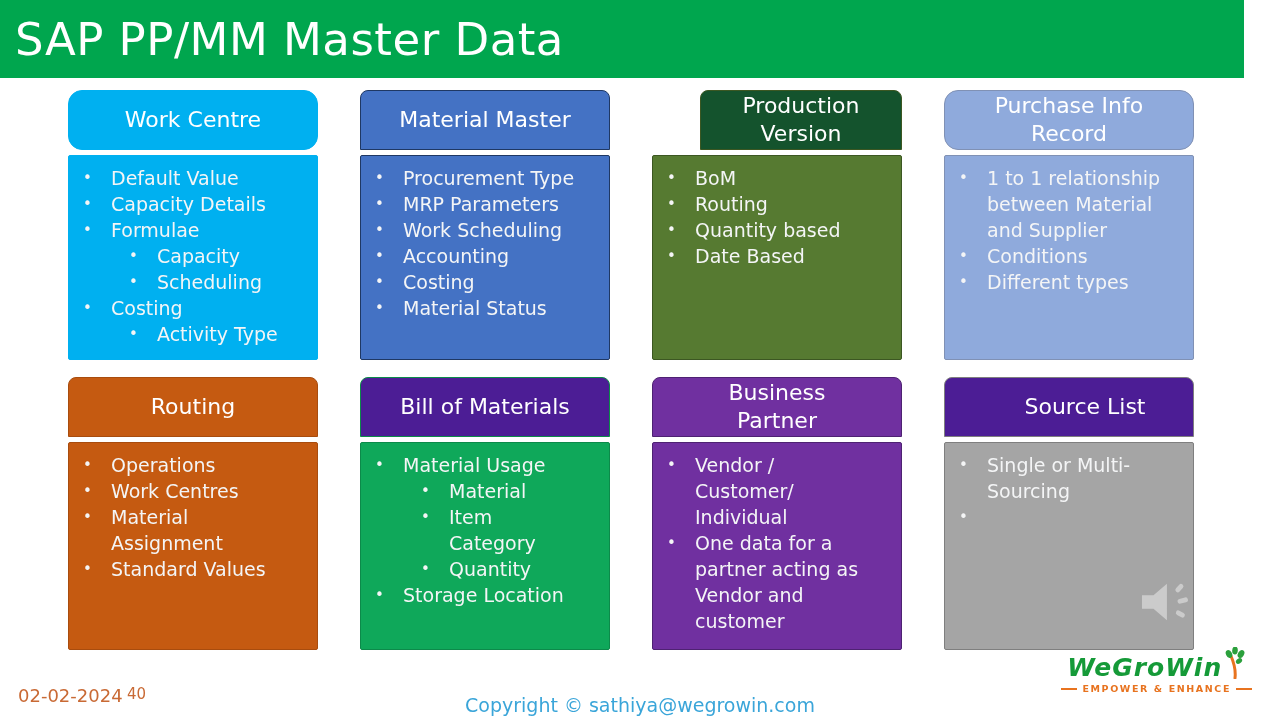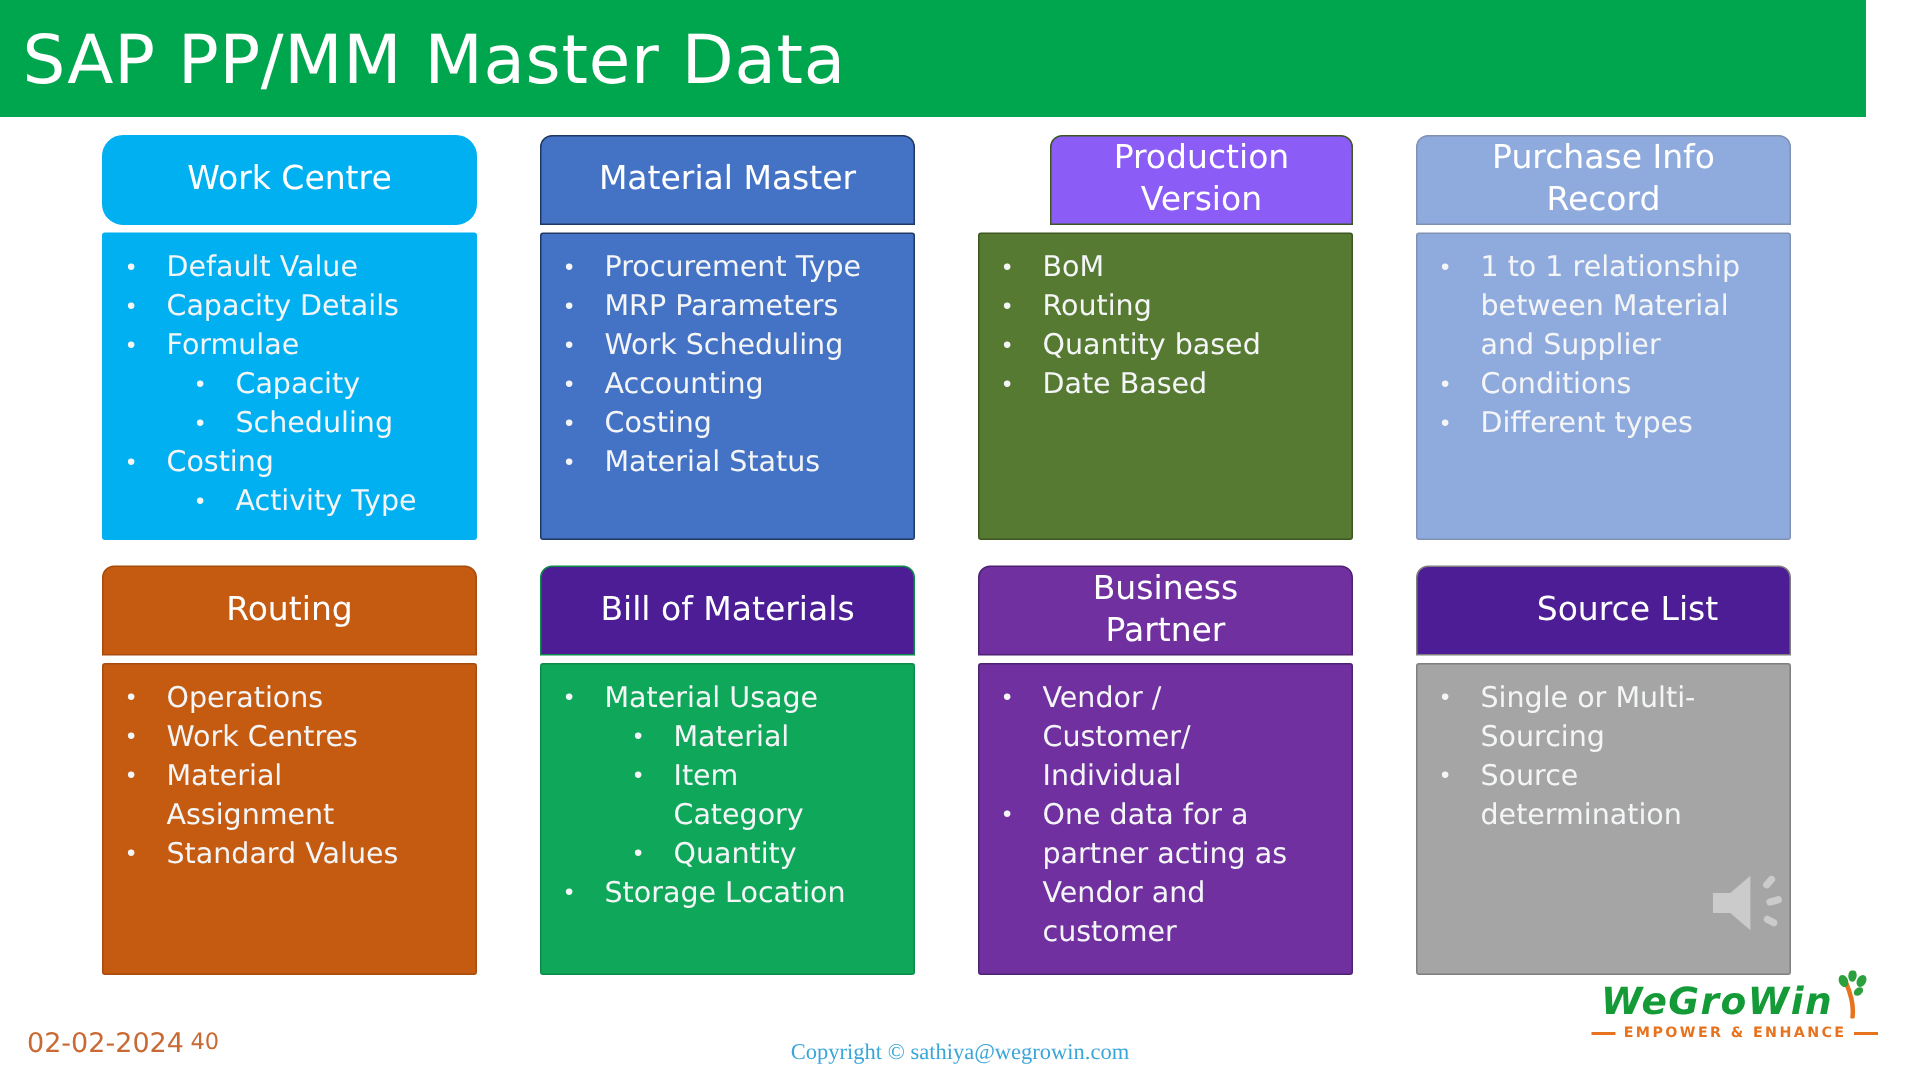--- a/index.html
+++ b/index.html
@@ -49,21 +49,21 @@
   .li.lvl1{margin-left:12px;}
   .li.lvl2{margin-left:58px;}
   .li .txt{flex:1 1 auto;white-space:pre-line;}
   
   .speaker{position:absolute;left:1140px;top:578px;width:50px;height:48px;}
   
   .footer-date{position:absolute;left:18px;top:685px;font-size:18px;color:#c96a35;}
   .footer-page{position:absolute;left:127px;top:685px;font-size:15px;color:#c96a35;}
   .footer-copyright{
     position:absolute;left:0;top:694px;width:1280px;text-align:center;
-    font-size:15px;color:#3aa5d9;font-family:Liberation Serif, serif;
+    font-size:19px;color:#3aa5d9;
   }
   
   .logo{position:absolute;right:28px;bottom:26px;text-align:center;}
   .logo-row{display:flex;align-items:flex-end;justify-content:center;gap:2px;}
   .logo-name{
     color:#159a38;font-size:25px;font-weight:bold;letter-spacing:1px;
     font-style:italic;line-height:26px;
   }
   .logo-tree{margin-bottom:2px;}
   .logo-tagline-row{display:flex;align-items:center;justify-content:center;gap:5px;margin-top:2px;}
@@ -136,21 +136,21 @@
             <span class="bullet">•</span>
             <span class="txt">Costing</span>
           </div>
           <div class="li lvl1">
             <span class="bullet">•</span>
             <span class="txt">Material Status</span>
           </div>
         </div>
       </div>
       <div class="card">
-        <div class="card-header" style="background: #8b5cf6; border-color: rgb(60, 87, 34); margin-left: 48px;">Production
+        <div class="card-header" style="background: #14532d; border-color: rgb(60, 87, 34); margin-left: 48px;">Production
 Version</div>
         <div class="card-body" style="background: rgb(86, 122, 49); border-color: rgb(60, 87, 34);">
           <div class="li lvl1">
             <span class="bullet">•</span>
             <span class="txt">BoM</span>
           </div>
           <div class="li lvl1">
             <span class="bullet">•</span>
             <span class="txt">Routing</span>
           </div>
@@ -158,21 +158,21 @@
             <span class="bullet">•</span>
             <span class="txt">Quantity based</span>
           </div>
           <div class="li lvl1">
             <span class="bullet">•</span>
             <span class="txt">Date Based</span>
           </div>
         </div>
       </div>
       <div class="card">
-        <div class="card-header" style="background: rgb(143, 170, 220); border-color: rgb(128, 145, 180);">Purchase Info
+        <div class="card-header" style="background: rgb(143, 170, 220); border-color: rgb(128, 145, 180); border-radius: 14px;">Purchase Info
 Record</div>
         <div class="card-body" style="background: rgb(143, 170, 220); border-color: rgb(128, 145, 180);">
           <div class="li lvl1">
             <span class="bullet">•</span>
             <span class="txt">1 to 1 relationship
 between Material
 and Supplier</span>
           </div>
           <div class="li lvl1">
             <span class="bullet">•</span>
@@ -254,22 +254,20 @@
       <div class="card">
         <div class="card-header" style="background: #4c1d95; border-color: rgb(127, 127, 127); padding-left: 32px;">Source List</div>
         <div class="card-body" style="background: rgb(165, 165, 165); border-color: rgb(127, 127, 127);">
           <div class="li lvl1">
             <span class="bullet">•</span>
             <span class="txt">Single or Multi-
 Sourcing</span>
           </div>
           <div class="li lvl1">
             <span class="bullet">•</span>
-            <span class="txt">Source
-determination</span>
           </div>
         </div>
       </div>
     </div>
 
   <div class="speaker">
     <svg width="50" height="48" viewBox="0 0 52 50">
       <polygon points="2,18 14,18 28,6 28,44 14,32 2,32" fill="#cbcbcb"></polygon>
       <g fill="#cbcbcb">
         <rect x="36" y="8" width="10" height="5" rx="2.5" transform="rotate(-48 41 10.5)"></rect>

